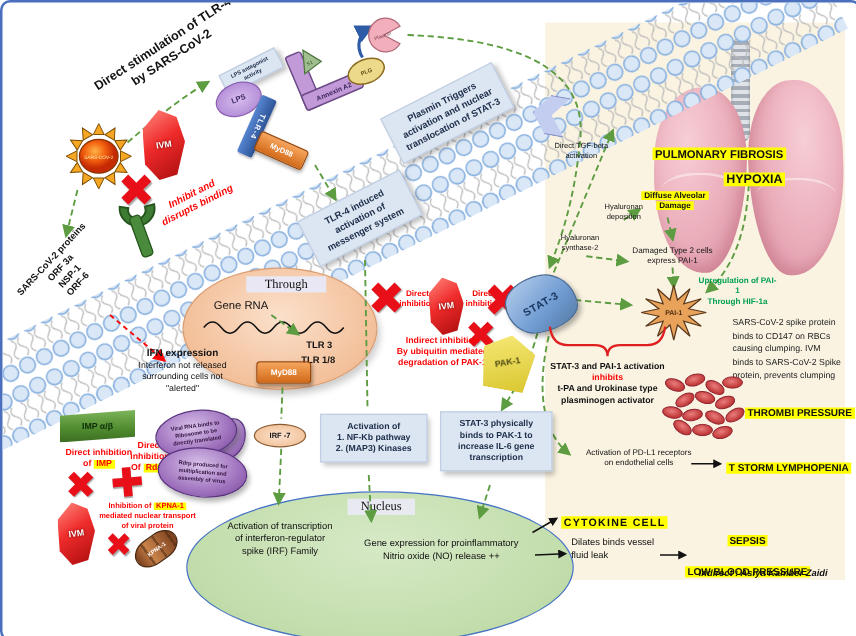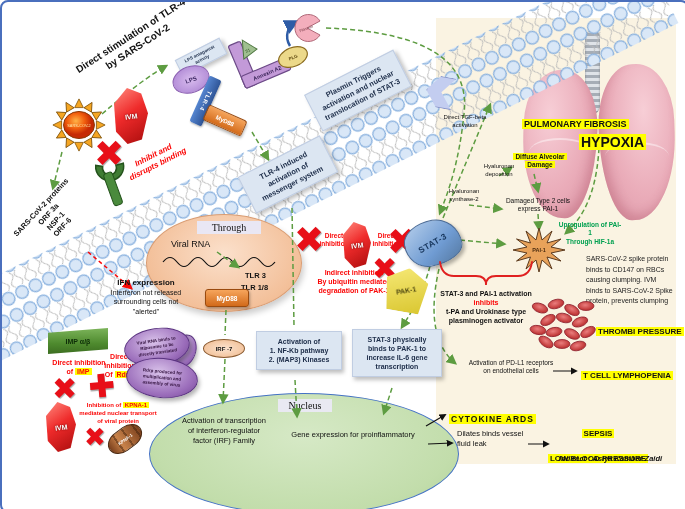--- a/index.html
+++ b/index.html
@@ -52,37 +52,38 @@
         <circle cx="7.5" cy="69" r="6.3" fill="#d9e7f7" stroke="#85aedd" stroke-width="1.2"></circle>
       </pattern>
     </defs>
     <g transform="rotate(-26.5 310 160)">
       <rect x="-80" y="121" width="780" height="78" fill="url(#mem)"></rect>
     </g>
   </svg>
 
   <div class="abs" style="left:144px;top:212px;width:154px;height:96px;border-radius:50%;background:radial-gradient(ellipse at 50% 40%,#fbe0cb,#f3c09a 70%,#e8ae85);border:1px solid #d99c72;box-shadow:2px 4px 6px rgba(0,0,0,.2);">
     <div class="t c" style="left:50px;top:6px;width:60px;font-family:'Liberation Serif',serif;font-size:10px;background:#e9e7f4;padding:0 2px;">Through</div>
-    <div class="t" style="left:24px;top:24px;font-size:9px;">Viral RNA</div>
+    <div class="t" style="left:24px;top:24px;font-size:9px;">Gene RNA</div>
     <svg class="abs" style="left:14px;top:38px;" width="124" height="18">
       <path d="M2,9 q7,-9 14,0 t14,0 t14,0 t14,0 t14,0 t14,0 t14,0 t14,0" stroke="#111" stroke-width="1.2" fill="none"></path>
     </svg>
     <div class="t b" style="left:98px;top:56px;font-size:7.5px;">TLR 3</div>
     <div class="t b" style="left:94px;top:68px;font-size:7.5px;">TLR 1/8</div>
   </div>
 
   <div class="abs" style="left:147px;top:391px;width:308px;height:120px;border-radius:50%;background:radial-gradient(ellipse at 50% 35%,#d6e9c6,#c2ddab 70%,#b0d098);border:1.5px solid #4472c4;">
     <div class="t c" style="left:128px;top:5px;width:54px;font-family:'Liberation Serif',serif;font-size:10px;background:#e9e9f2;">Nucleus</div>
     <div class="t c" style="left:12px;top:22px;width:124px;font-size:7.5px;">
       <div>Activation of transcription</div>
       <div>of interferon-regulator</div>
-      <div>factor (IRF) Family</div>
+      <div>spike (IRF) Family</div>
     </div>
     <div class="t c" style="left:112px;top:36px;width:182px;font-size:7.5px;">
       <div>Gene expression for proinflammatory</div>
+      <div>Nitrio oxide (NO) release ++</div>
     </div>
   </div>
 
   <svg class="abs" style="left:0;top:0;pointer-events:none;" width="685" height="509">
     <defs>
       <marker id="mg" viewBox="0 0 8 8" refX="6" refY="4" markerWidth="7" markerHeight="7" orient="auto">
           <path d="M0,0 L8,4 L0,8 z" fill="#5d9c41"></path>
         </marker>
       <marker id="mr" viewBox="0 0 8 8" refX="6" refY="4" markerWidth="7" markerHeight="7" orient="auto">
           <path d="M0,0 L8,4 L0,8 z" fill="#fb0606"></path>
@@ -299,21 +300,21 @@
     <div>of viral protein</div>
   </div>
   <div class="xmark" style="left:82px;top:422px;font-size:26px;">✖</div>
   <div class="abs" style="left:104px;top:426px;width:36px;height:20px;transform:rotate(-36deg);border-radius:45%/60%;background:repeating-linear-gradient(90deg,transparent 0 9px,rgba(60,30,10,.45) 9px 11px),linear-gradient(90deg,#7a3f1c,#c8824a 35%,#7a3f1c);border:1px solid #4c2a12;display:flex;align-items:center;justify-content:center;">
     <span class="b" style="font-size:4.5px;color:#fff;">KPNA-1</span>
   </div>
 
   <div class="abs" style="left:424px;top:74px;width:26px;height:30px;background:#c3cdf0;border:1px solid #8a97c9;clip-path:polygon(100% 0,55% 50%,100% 100%,45% 100%,0 50%,45% 0);transform:rotate(10deg);"></div>
 
   <div class="t b" style="left:520px;top:90px;margin-top:20px;"><span class="hl" style="font-size:9px;">PULMONARY FIBROSIS</span></div>
-  <div class="t b" style="left:577px;top:130px;"><span class="hl" style="font-size:14px;">HYPOXIA</span></div>
+  <div class="t b" style="left:577px;top:130px;"><span class="hl" style="font-size:10px;">HYPOXIA</span></div>
   <div class="t c" style="left:438px;top:112px;width:50px;font-size:6px;">
     <div>Direct TGF-beta</div>
     <div>activation</div>
   </div>
   <div class="t c" style="left:476px;top:161px;width:42px;font-size:6px;">
     <div>Hyaluronan</div>
     <div>deposition</div>
   </div>
   <div class="t c b" style="left:511px;top:151px;width:54px;font-size:6.5px;">
     <div><span class="hl">Diffuse Alveolar</span></div>
@@ -378,23 +379,23 @@
       <ellipse cx="34" cy="46" rx="8" ry="4.5"></ellipse>
         <ellipse cx="50" cy="48" rx="8" ry="4.5" transform="rotate(-15 50 48)"></ellipse>
     </g>
   </svg>
   <div class="t b" style="left:594px;top:317px;"><span class="hl" style="font-size:8px;">THROMBI PRESSURE</span></div>
 
   <div class="t c" style="left:460px;top:357px;width:98px;font-size:6.5px;">
     <div>Activation of PD-L1 receptors</div>
     <div>on endothelial cells</div>
   </div>
-  <div class="t b" style="left:579px;top:361px;"><span class="hl" style="font-size:8px;">T CELL LYMPHOPENIA</span></div>
-
-  <div class="t b" style="left:447px;top:405px;"><span class="hl" style="font-size:8.5px;letter-spacing:1px;">CYTOKINE ARDS</span></div>
+  <div class="t b" style="left:579px;top:361px;"><span class="hl" style="font-size:8px;">T STORM LYMPHOPENIA</span></div>
+
+  <div class="t b" style="left:447px;top:405px;"><span class="hl" style="font-size:8.5px;letter-spacing:1px;">CYTOKINE CELL</span></div>
   <div class="t" style="left:455px;top:427px;width:78px;font-size:7.5px;">
     <div>Dilates binds vessel</div>
     <div>fluid leak</div>
   </div>
   <div class="t c b" style="left:545px;top:417px;width:102px;line-height:1.55;">
     <div><span class="hl" style="font-size:8px;">SEPSIS</span></div>
     <div><span class="hl" style="font-size:8px;">LOW BLOOD PRESSURE</span></div>
   </div>
   <div class="t b" style="left:557px;top:452px;font-size:7.5px;font-style:italic;">Indirect : Asiya Kamber Zaidi</div>
 

